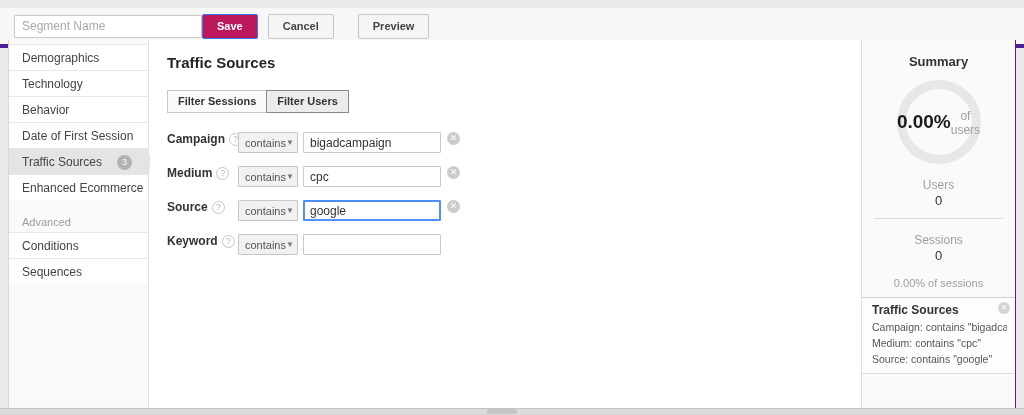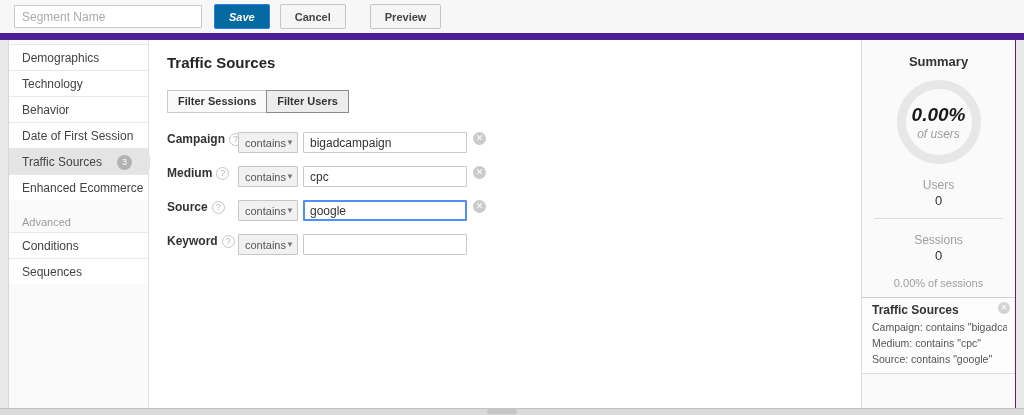--- a/index.html
+++ b/index.html
@@ -7,42 +7,41 @@
   body {
     font-family: "Liberation Sans", "DejaVu Sans", sans-serif;
     background: #e9e9e9;
     position: relative;
     overflow: hidden;
     color: #333;
   }
 
   
   .topbar {
-    position: absolute; top: 0; left: 0; right: 0; height: 40px;
+    position: absolute; top: 8px; left: 0; right: 0; height: 40px;
     background: #f7f7f7;
-    border-bottom: 7px solid #4c1d95;
+    border-bottom: 4px solid #4c1d95;
     display: flex; align-items: center;
   }
   .segment-name-input {
     margin-left: 14px;
     width: 188px; height: 23px;
     border: 1px solid #c9c9c9; border-radius: 1px;
     background: #fff;
     font-family: inherit; font-size: 12px; color: #333;
     padding: 0 7px;
   }
   .segment-name-input::placeholder { color: #a9a9a9; }
   .btn {
     height: 25px; border-radius: 2px;
     font-family: inherit; font-size: 11px; font-weight: bold;
     padding: 0 14px; cursor: pointer;
   }
   .btn-save {
-    margin-left: 12px;
-    background: #0369a1; border: 1px solid #3079ed; color: #fff; font-style: italic;
+    background: #be185d; border: 1px solid #3079ed; color: #fff;
   }
   .btn-cancel { margin-left: 10px; background: #f5f5f5; border: 1px solid #c6c6c6; color: #444; }
   .btn-preview { margin-left: 24px; background: #f5f5f5; border: 1px solid #c6c6c6; color: #444; }
   .topbar-right {
     margin-left: auto; margin-right: 14px;
     font-size: 11.5px; color: #555;
   }
   .change-link { color: #4272db; text-decoration: none; margin-left: 6px; cursor: pointer; }
 
   
@@ -130,21 +129,21 @@
     width: 60px; height: 21px;
     background: #f1f1f1; border: 1px solid #c6c6c6; border-radius: 1px;
     font-family: inherit; font-size: 11px; color: #555;
     display: flex; align-items: center; justify-content: space-between;
     padding: 0 6px;
     cursor: pointer;
   }
   .op-caret { font-size: 8px; color: #777; }
   .row-input {
     margin-left: 5px;
-    width: 164px; height: 21px;
+    width: 138px; height: 21px;
     border: 1px solid #c9c9c9; border-radius: 1px;
     font-family: inherit; font-size: 12px; color: #333;
     padding: 0 6px;
     background: #fff;
   }
   .row-input.focused { border: 2px solid #4d90fe; padding: 0 5px; }
   .clear-icon {
     margin-left: 6px;
     width: 13px; height: 13px; border-radius: 50%; flex-shrink: 0;
     background: #cbcbcb; color: #fff;
@@ -156,21 +155,21 @@
   .summary {
     position: absolute; top: 0; bottom: 0; right: 0; width: 154px;
     background: #fafafa; border-left: 1px solid #ddd;
     text-align: center;
   }
   .summary-title { margin-top: 14px; font-size: 13px; font-weight: bold; color: #333; }
   .ring {
     margin: 11px auto 0 auto;
     width: 84px; height: 84px; border-radius: 50%;
     border: 9px solid #e7e7e7;
-    display: flex; flex-direction: column; align-items: center; justify-content: center; font-style: italic;
+    display: flex; flex-direction: row; align-items: center; justify-content: center;
   }
   .ring-pct { font-size: 19px; font-weight: bold; color: #1a1a1a; }
   .ring-cap { font-size: 12px; color: #9e9e9e; margin-top: 1px; }
   .stat-label { margin-top: 14px; font-size: 12px; color: #9e9e9e; }
   .stat-value { margin-top: 1px; font-size: 13px; color: #333; }
   .stat-sub { margin-top: 14px; font-size: 11px; color: #9e9e9e; }
   .summary-divider { margin: 10px 12px 0 12px; border-top: 1px solid #ddd; }
   .summary-block {
     margin-top: 8px;
     background: #fdfdfd;

